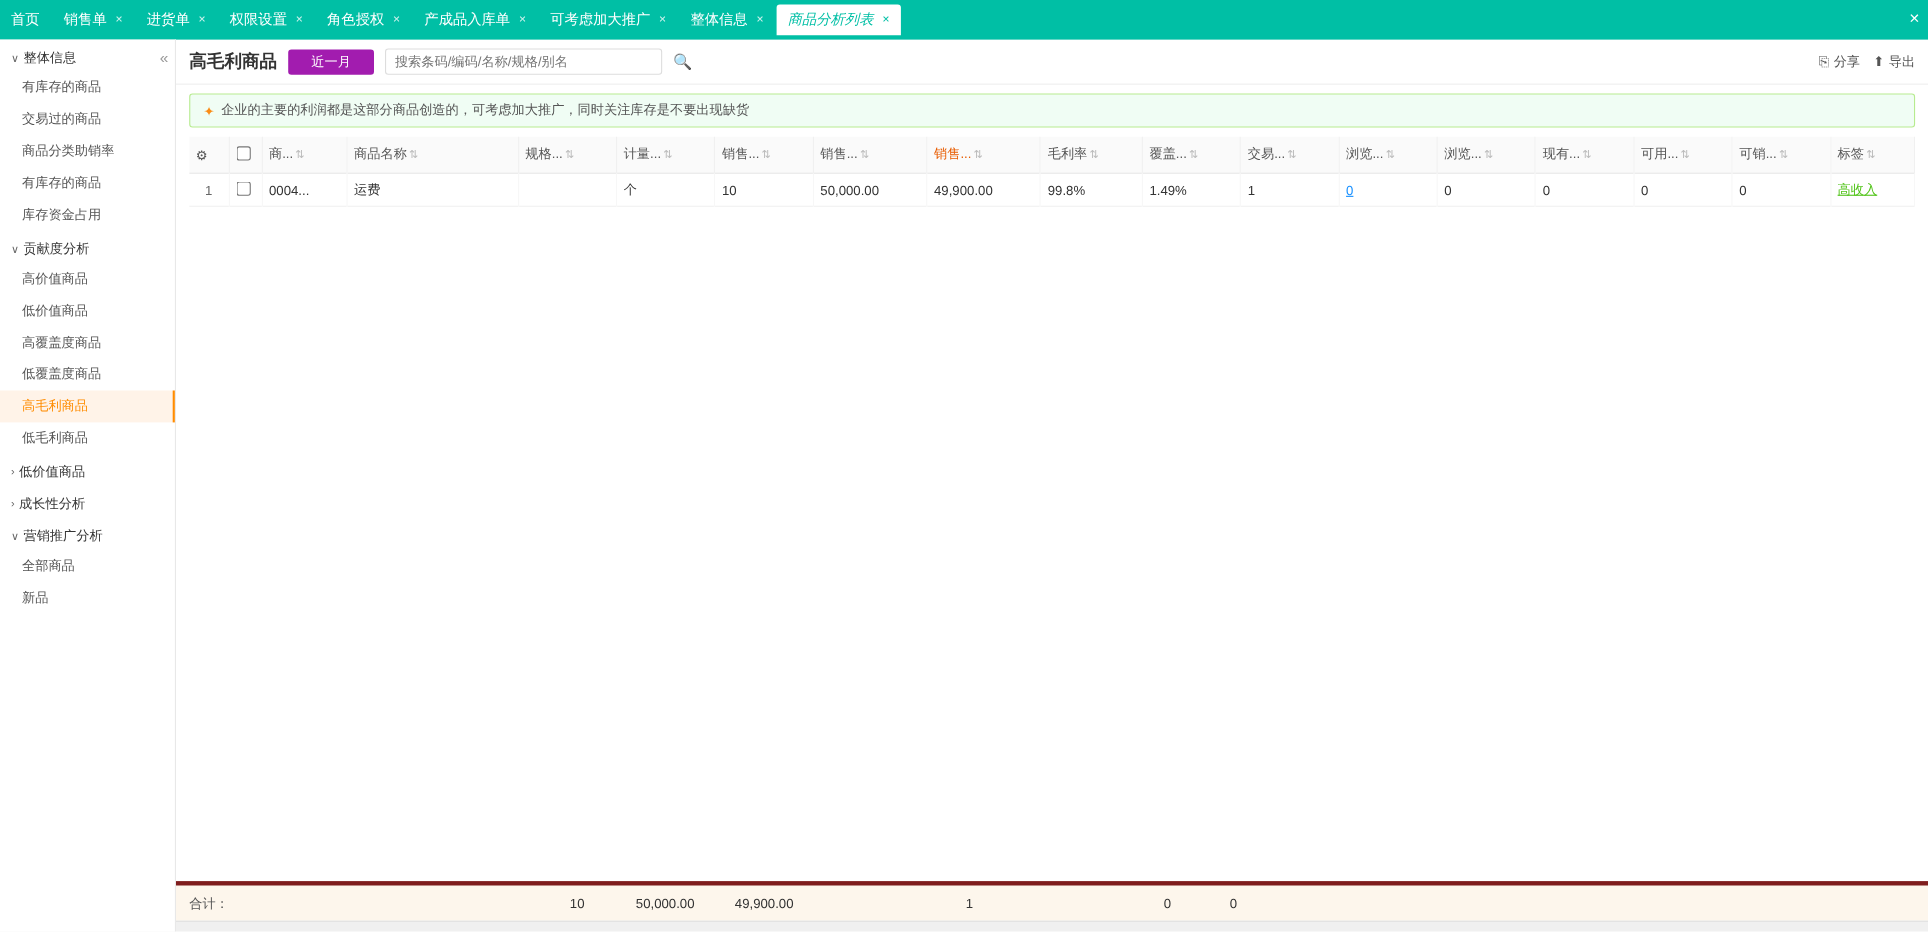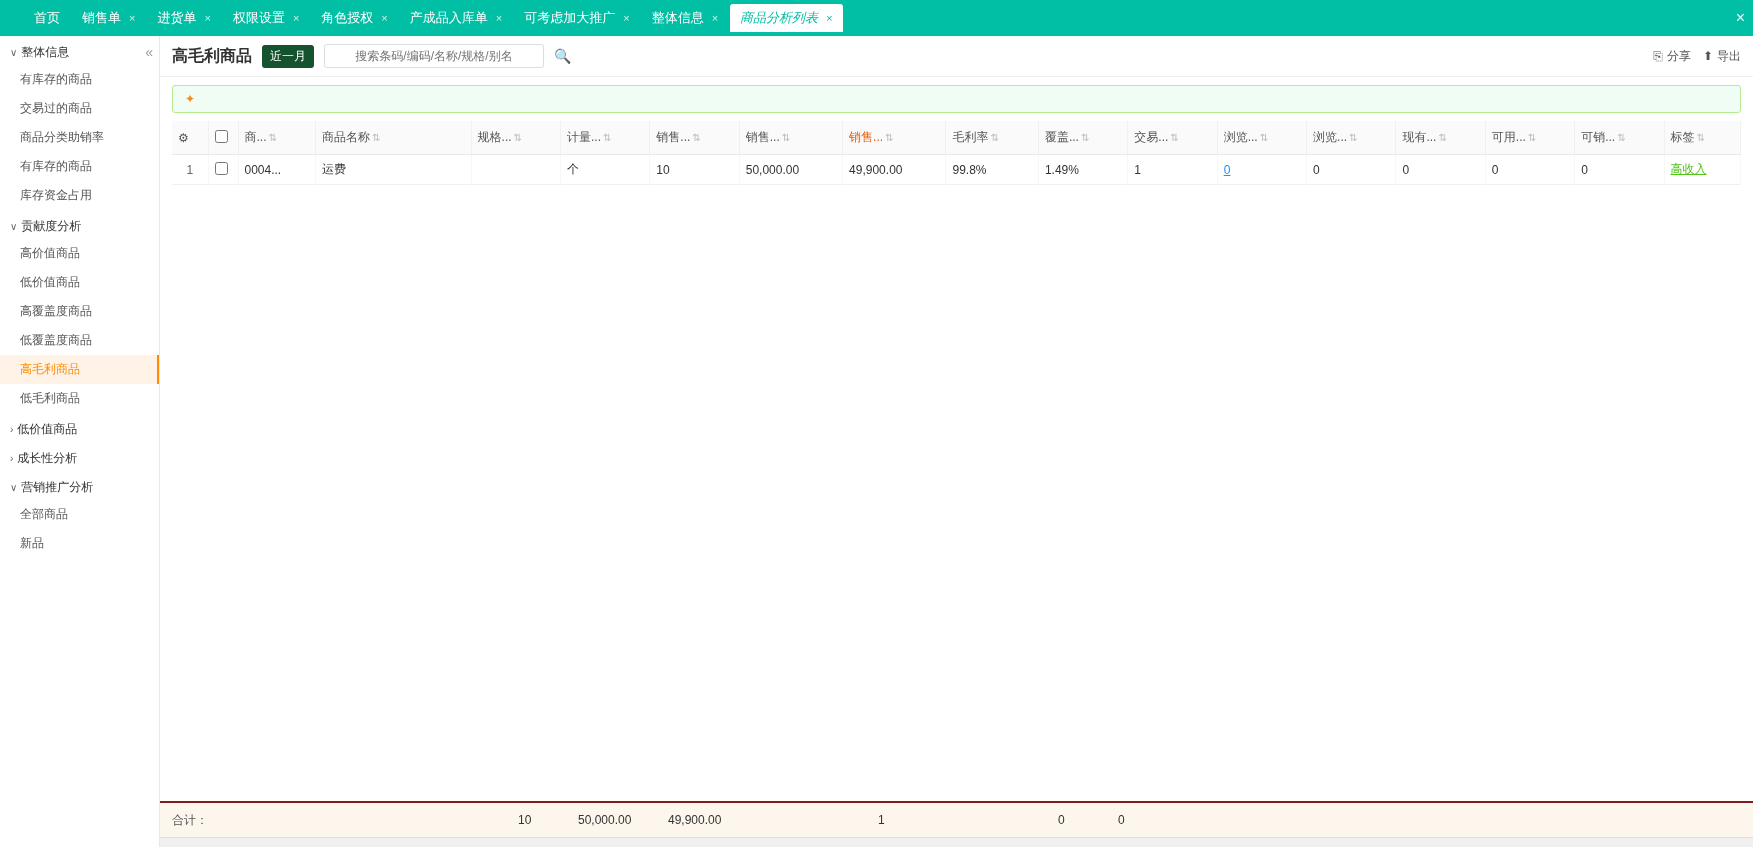--- a/index.html
+++ b/index.html
@@ -4,21 +4,21 @@
   <style>
     * { margin: 0; padding: 0; box-sizing: border-box; }
     body { font-family: 'Microsoft YaHei', Arial, sans-serif; font-size: 12px; background: #f5f5f5; overflow: hidden; width: 1753px; height: 847px; }
 
     
     .top-nav {
       display: flex;
       align-items: center;
       background: #00bfa5;
       height: 36px;
-      padding: 0 24px;
+      padding: 0 0;
       gap: 2px;
       position: relative;
     }
     .top-nav .nav-item {
       display: flex;
       align-items: center;
       padding: 0 10px;
       height: 28px;
       color: #fff;
       cursor: pointer;
@@ -103,37 +103,36 @@
       padding: 8px 12px;
       gap: 10px;
       border-bottom: 1px solid #eee;
     }
     .content-title {
       font-size: 16px;
       font-weight: bold;
       color: #333;
     }
     .filter-btn {
-      background: #14532d;
+      background: #a21caf;
       color: #fff;
       border: none;
-      padding: 3px 8px;
+      padding: 3px 21px;
       border-radius: 3px;
       cursor: pointer;
       font-size: 12px;
     }
     .search-input {
       border: 1px solid #ddd;
       border-radius: 3px;
       padding: 4px 8px;
       font-size: 12px;
-      width: 220px;
+      width: 252px;
       outline: none;
       color: #999;
-      text-align: center;
     }
     .search-btn {
       border: none;
       background: none;
       cursor: pointer;
       color: #999;
       font-size: 14px;
     }
     .header-right {
       margin-left: auto;
@@ -202,21 +201,21 @@
       border-right: 1px solid #f7f7f7;
     }
     .tag-high { color: #52c41a; font-size: 12px; text-decoration: underline; }
     .link-cell { color: #1890ff; text-decoration: underline; cursor: pointer; }
 
     
     .footer-bar {
       display: flex;
       align-items: center;
       background: #fdf6ec;
-      border-top: 2px solid #7f1d1d;
+      border-top: 4px solid #7f1d1d;
       padding: 6px 12px;
       font-size: 12px;
       color: #333;
       height: 36px;
       gap: 0;
     }
     .footer-label { color: #555; min-width: 60px; }
     .footer-cell { min-width: 80px; padding: 0 6px; }
 
     
@@ -353,20 +352,21 @@
         </button>
         <button class="export-btn">
           <span>⬆</span>
           <span>导出</span>
         </button>
       </div>
     </div>
 
     <div class="info-banner">
       <span class="info-icon">✦</span>
+      <span>企业的主要的利润都是这部分商品创造的，可考虑加大推广，同时关注库存是不要出现缺货</span>
     </div>
 
     <div class="table-container">
       <table>
         <thead>
           <tr>
             <th style="width:32px">⚙</th>
             <th style="width:30px">
               <input type="checkbox" style="">
             </th>

